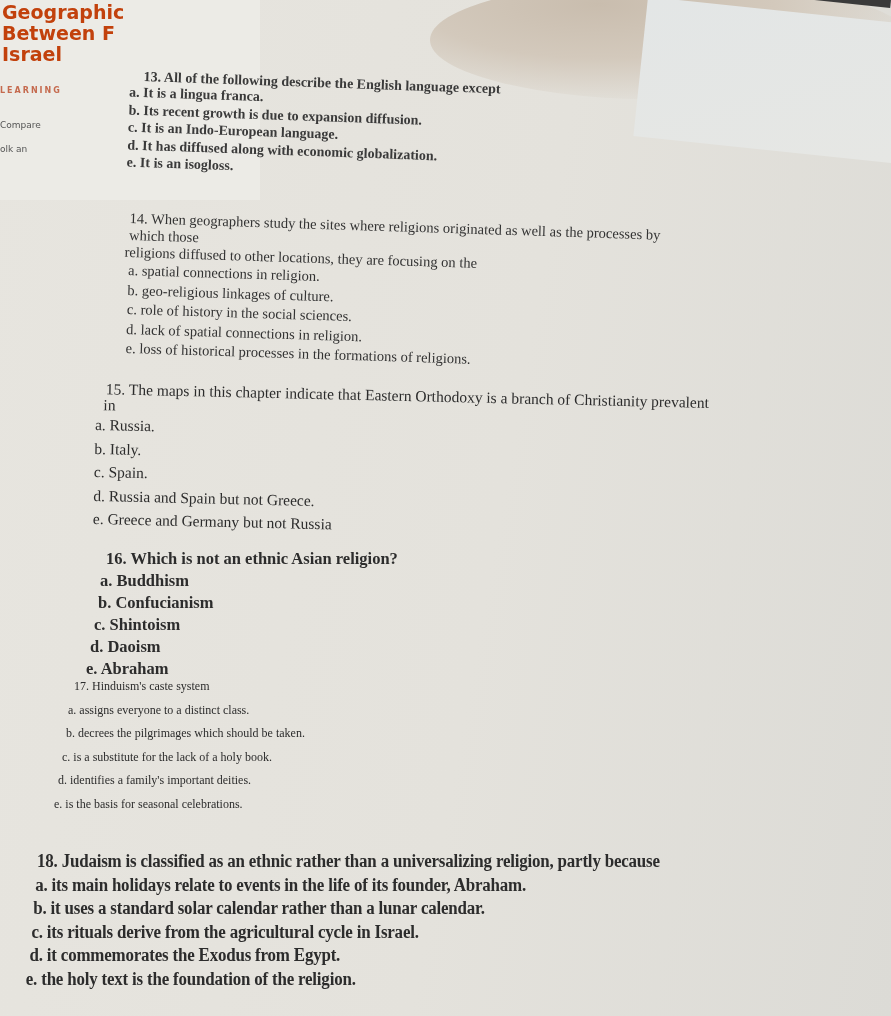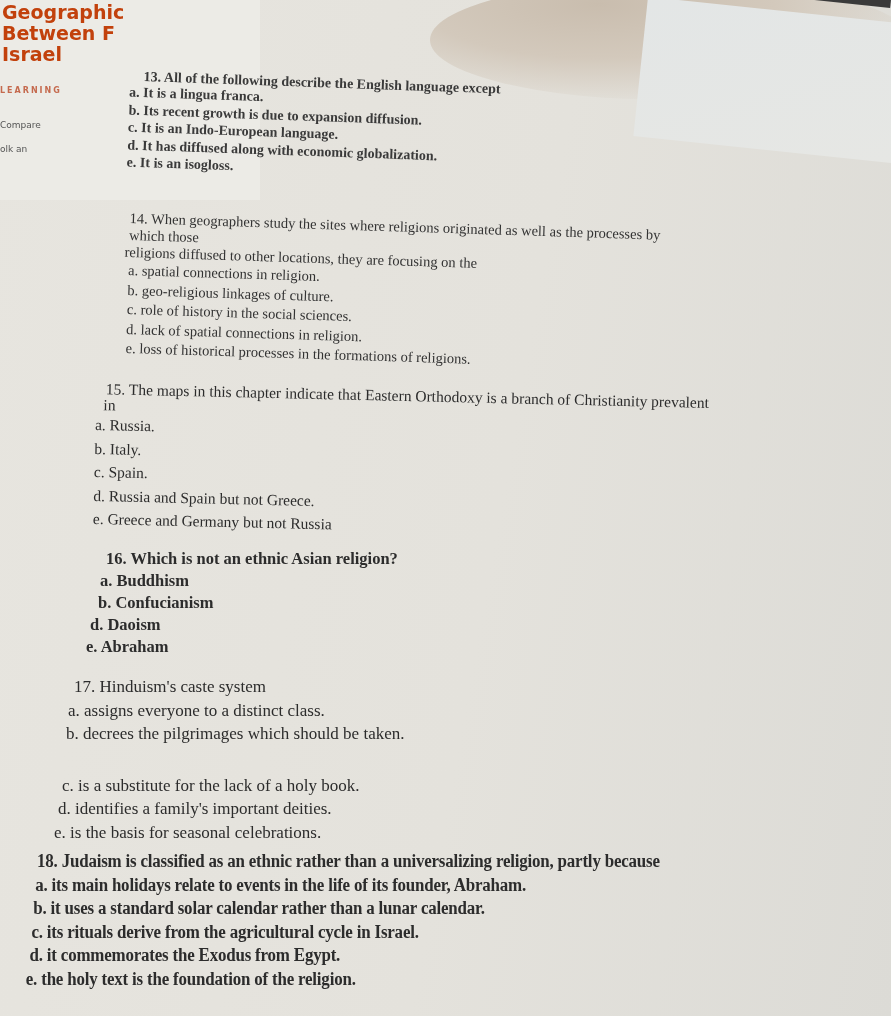--- a/index.html
+++ b/index.html
@@ -65,21 +65,21 @@
   #q13 .stem { line-height:14px; }
   
   #q14 { left:130px; top:210px; font-size:14.5px; line-height:17px; transform:rotate(1.8deg); transform-origin:left top; color:#333; }
   #q14 .stem2 { display:block; }
   #q14 .opt { line-height:19.5px; }
   
   #q15 { left:96px; top:381px; font-size:15.5px; line-height:16px; transform:rotate(1.3deg); transform-origin:left top; }
   #q15 .opt { line-height:23.5px; }
   
   #q16 { left:84px; top:548px; font-size:16.5px; line-height:22px;font-weight:bold; }
-  #q17 { left:62px; top:675px; font-size:17px; line-height:23.5px; }
+  #q17 { left:62px; top:675px; font-size:12px; line-height:23.5px; }
   
   #q18 { left:22px; top:850px; font-size:18px; line-height:23.5px; font-weight:bold; letter-spacing:-0.2px; transform:scaleX(0.94); transform-origin:left top; }
 </style>
 </head>
 <body>
 
 <div class="bg-page"></div>
 
 <div class="back-page"></div>
 <div class="chapter-title">
@@ -123,29 +123,30 @@
   <span class="opt"><span>b.</span> <span>Italy.</span></span>
   <span class="opt"><span>c.</span> <span>Spain.</span></span>
   <span class="opt"><span>d.</span> <span>Russia and Spain but not Greece.</span></span>
   <span class="opt"><span>e.</span> <span>Greece and Germany but not Russia</span></span>
 </div>
 
 <div class="q" id="q16">
   <span class="stem" style="padding-left:22px;"><span>16.</span> <span>Which is not an ethnic Asian religion?</span></span>
   <span class="opt" style="padding-left:16px;"><span>a.</span> <span>Buddhism</span></span>
   <span class="opt" style="padding-left:14px;"><span>b.</span> <span>Confucianism</span></span>
+  <span class="opt" style="padding-left:10px;"><span>c.</span> <span>Shintoism</span></span>
   <span class="opt" style="padding-left:6px;"><span>d.</span> <span>Daoism</span></span>
   <span class="opt" style="padding-left:2px;"><span>e.</span> <span>Abraham</span></span>
 </div>
 
 <div class="q" id="q17">
   <span class="stem" style="padding-left:12px;"><span>17.</span> <span>Hinduism's caste system</span></span>
   <span class="opt" style="padding-left:6px;"><span>a.</span> <span>assigns everyone to a distinct class.</span></span>
   <span class="opt" style="padding-left:4px;text-align:center;"><span>b.</span> <span>decrees the pilgrimages which should be taken.</span></span>
-  <span class="opt" style="padding-left:0px;margin-top:28px;"><span>c.</span> <span>is a substitute for the lack of a holy book.</span></span>
+  <span class="opt" style="padding-left:0px;"><span>c.</span> <span>is a substitute for the lack of a holy book.</span></span>
   <span class="opt" style="margin-left:-4px;"><span>d.</span> <span>identifies a family's important deities.</span></span>
   <span class="opt" style="margin-left:-8px;"><span>e.</span> <span>is the basis for seasonal celebrations.</span></span>
 </div>
 
 <div class="q" id="q18">
   <span class="stem" style="padding-left:16px;"><span>18.</span> <span>Judaism is classified as an ethnic rather than a universalizing religion, partly because</span></span>
   <span class="opt" style="padding-left:14px;"><span>a.</span> <span>its main holidays relate to events in the life of its founder, Abraham.</span></span>
   <span class="opt" style="padding-left:12px;"><span>b.</span> <span>it uses a standard solar calendar rather than a lunar calendar.</span></span>
   <span class="opt" style="padding-left:10px;"><span>c.</span> <span>its rituals derive from the agricultural cycle in Israel.</span></span>
   <span class="opt" style="padding-left:8px;"><span>d.</span> <span>it commemorates the Exodus from Egypt.</span></span>

